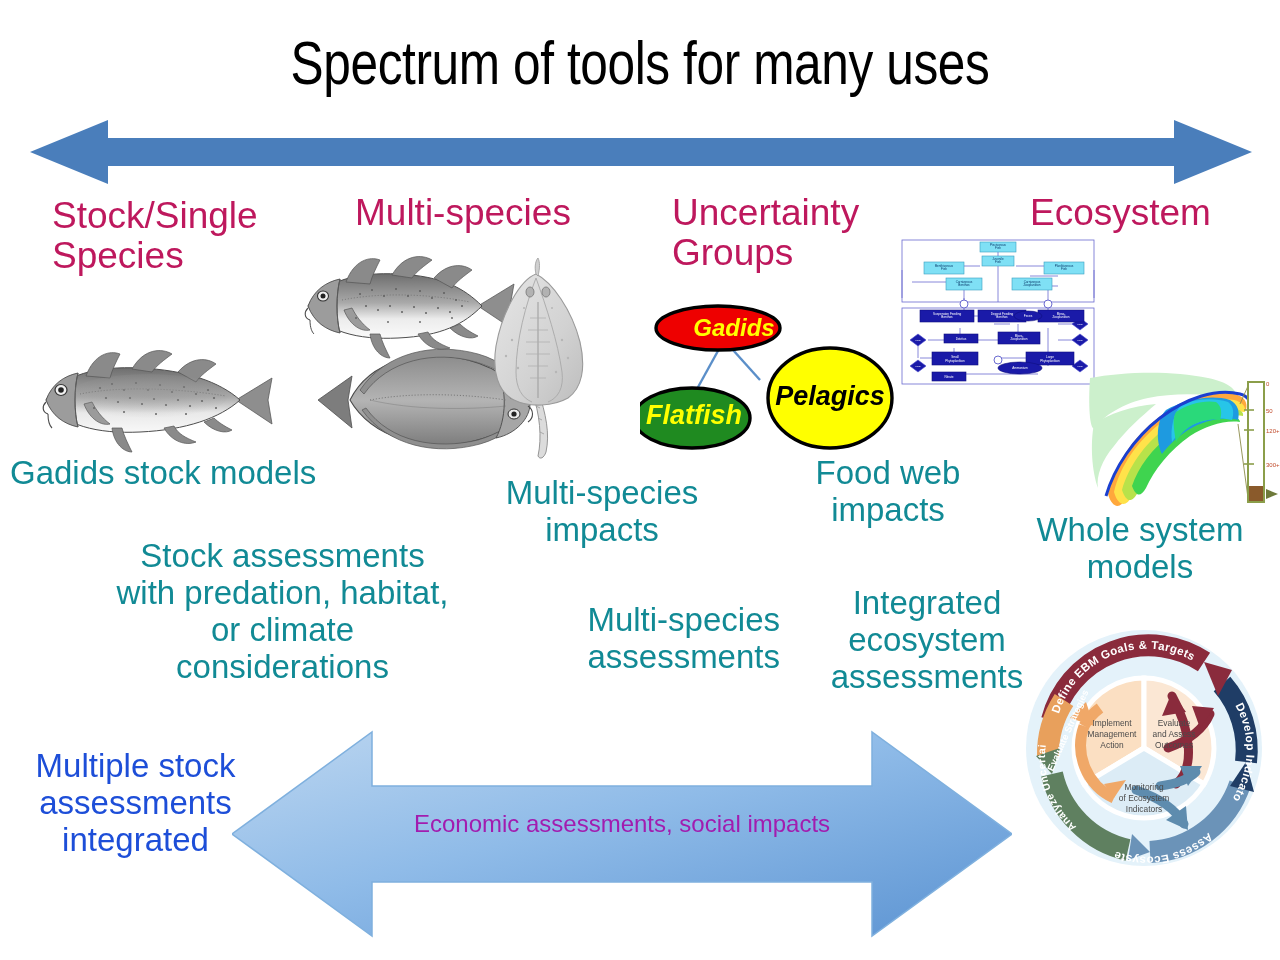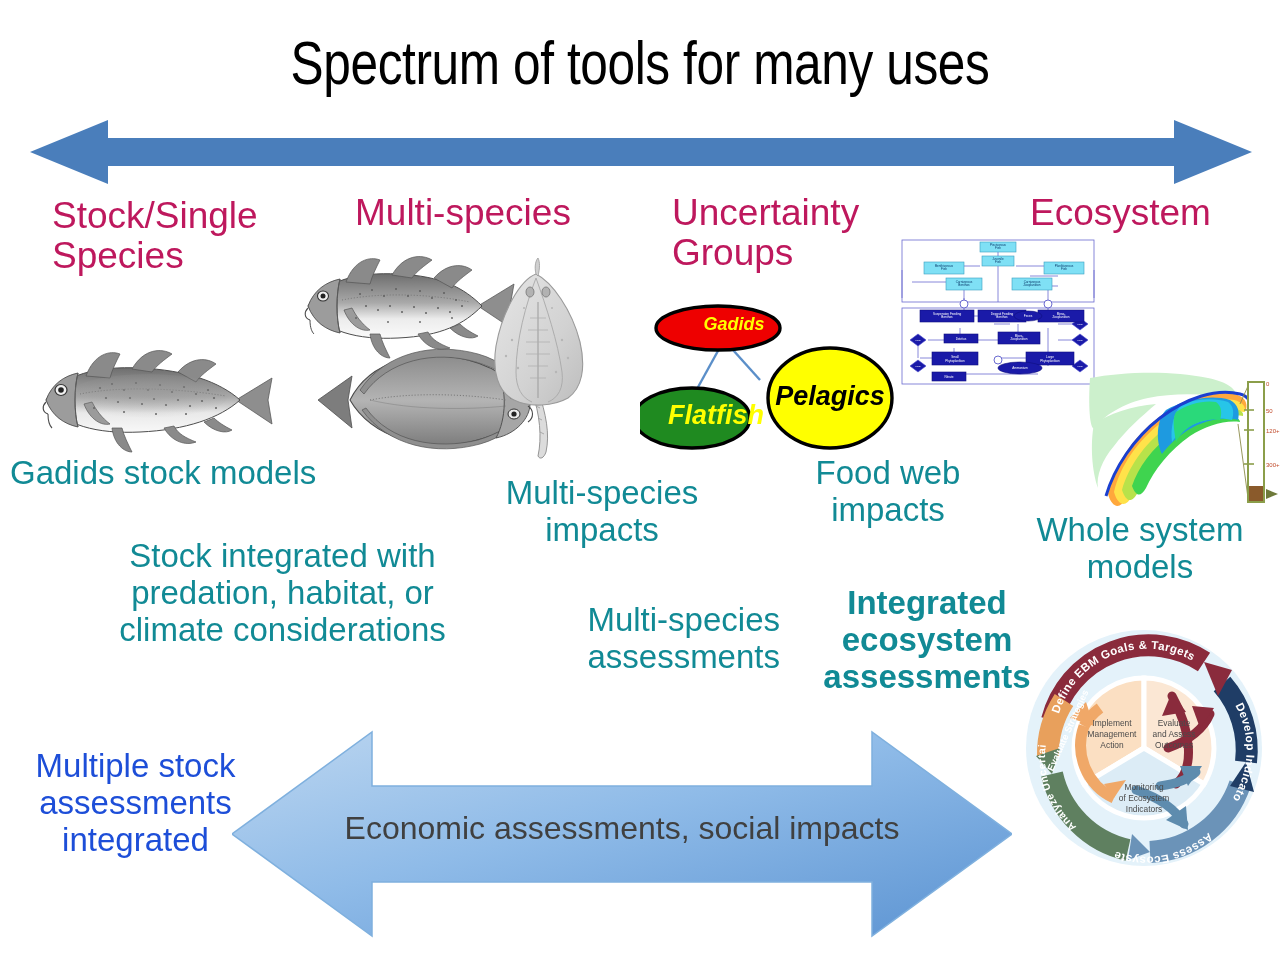--- a/index.html
+++ b/index.html
@@ -34,21 +34,21 @@
 
   
   .teal{color:#118a95;font-size:33px;line-height:1.12;}
   .teal.center{text-align:center;}
   #lbl-single{left:10px;top:455px;width:400px;}
   #lbl-ms-models{left:462px;top:475px;width:280px;}
   #lbl-foodweb{left:778px;top:455px;width:220px;}
   #lbl-whole{left:1000px;top:512px;width:280px;}
   #lbl-stock-assess{left:110px;top:538px;width:345px;}
   #lbl-ms-assess{left:500px;top:602px;width:280px;text-align:right;}
-  #lbl-integrated{left:802px;top:585px;width:250px;font-weight:bold;}
+  #lbl-integrated{left:802px;top:585px;width:250px;}
   #lbl-multiple{left:8px;top:748px;width:255px;}
   #lbl-multiple{color:#1d4ed8;font-family:"Liberation Sans Narrow","Liberation Sans",sans-serif;}
 
   
   .fishbox{overflow:hidden;}
 
   
   .ell-wrap{left:640px;top:300px;width:280px;height:165px;}
   .ell-label{
     position:absolute;font-style:italic;font-weight:bold;
@@ -61,21 +61,21 @@
   
   #mapimg{left:1088px;top:368px;width:192px;height:152px;}
 
   
   #ebm{left:1008px;top:608px;width:272px;height:272px;}
 
   
   #bot-arrow{left:232px;top:728px;width:780px;height:212px;}
   #bot-arrow-text{
     left:232px;top:810px;width:780px;text-align:center;
-    color:#404040;font-size:32px;
+    color:#a21caf;font-size:24px;
     font-family:"Liberation Sans Narrow","Liberation Sans",sans-serif;
     white-space:nowrap;
   }
 </style>
 </head>
 <body>
 
 <div class="abs" id="title">Spectrum of tools for many uses</div>
 
 <div class="abs" id="top-arrow">
@@ -297,22 +297,22 @@
     <polygon points="52,98 60,90 58,100" fill="#5b8fc9"></polygon>
 
     <ellipse cx="190" cy="98" rx="62" ry="50" fill="#ffff00" stroke="#000000" stroke-width="3.4"></ellipse>
 
     <ellipse cx="78" cy="28" rx="62" ry="22" fill="#ee0000" stroke="#000000" stroke-width="3.4"></ellipse>
 
     <ellipse cx="52" cy="118" rx="58" ry="30" fill="#1f8a20" stroke="#000000" stroke-width="3.4"></ellipse>
   </svg>
   <div class="ell-label" style="left:16px;top:294px;"></div>
 </div>
-<div class="abs" style="left:672px;top:314px;width:124px;text-align:center;font-style:italic;font-weight:bold;font-size:18px;color:#ffff00;">Gadids</div>
-<div class="abs" style="left:654px;top:400px;width:124px;text-align:center;font-style:italic;font-weight:bold;font-size:27px;color:#ffff00;">Flatfish</div>
+<div class="abs" style="left:672px;top:314px;width:124px;text-align:center;font-style:italic;font-weight:bold;font-size:24px;color:#ffff00;">Gadids</div>
+<div class="abs" style="left:632px;top:400px;width:124px;text-align:center;font-style:italic;font-weight:bold;font-size:27px;color:#ffff00;">Flatfish</div>
 <div class="abs" style="left:768px;top:381px;width:124px;text-align:center;font-style:italic;font-weight:bold;font-size:27px;color:#000000;">Pelagics</div>
 
 <div class="abs" id="foodweb">
   <svg width="200" height="152" viewBox="0 0 200 152">
     <g stroke="#6a6ad0" stroke-width="0.8" fill="none">
       <rect x="4" y="4" width="192" height="62"></rect>
       <rect x="4" y="72" width="192" height="76"></rect>
     </g>
 
     <g stroke="#6a6ad0" stroke-width="0.8" fill="none">
@@ -543,21 +543,21 @@
       <text x="136" y="193">of Ecosystem</text>
       <text x="136" y="204">Indicators</text>
     </g>
   </svg>
 </div>
 
 <div class="abs teal" id="lbl-single">Gadids stock models</div>
 <div class="abs teal center" id="lbl-ms-models">Multi-species impacts</div>
 <div class="abs teal center" id="lbl-foodweb">Food web impacts</div>
 <div class="abs teal center" id="lbl-whole">Whole system models</div>
-<div class="abs teal center" id="lbl-stock-assess">Stock integrated with predation, habitat, or climate considerations</div>
+<div class="abs teal center" id="lbl-stock-assess">Stock assessments with predation, habitat, or climate considerations</div>
 <div class="abs teal center" id="lbl-ms-assess">Multi-species assessments</div>
 <div class="abs teal center" id="lbl-integrated">Integrated ecosystem assessments</div>
 <div class="abs teal center" id="lbl-multiple">Multiple stock assessments integrated</div>
 
 <div class="abs" id="bot-arrow">
   <svg width="780" height="212" viewBox="0 0 780 212">
     <defs>
       <linearGradient id="botg" x1="0" y1="0" x2="1" y2="1">
         <stop offset="0%" stop-color="#bcd6f0"></stop>
         <stop offset="45%" stop-color="#8fbbe8"></stop>

